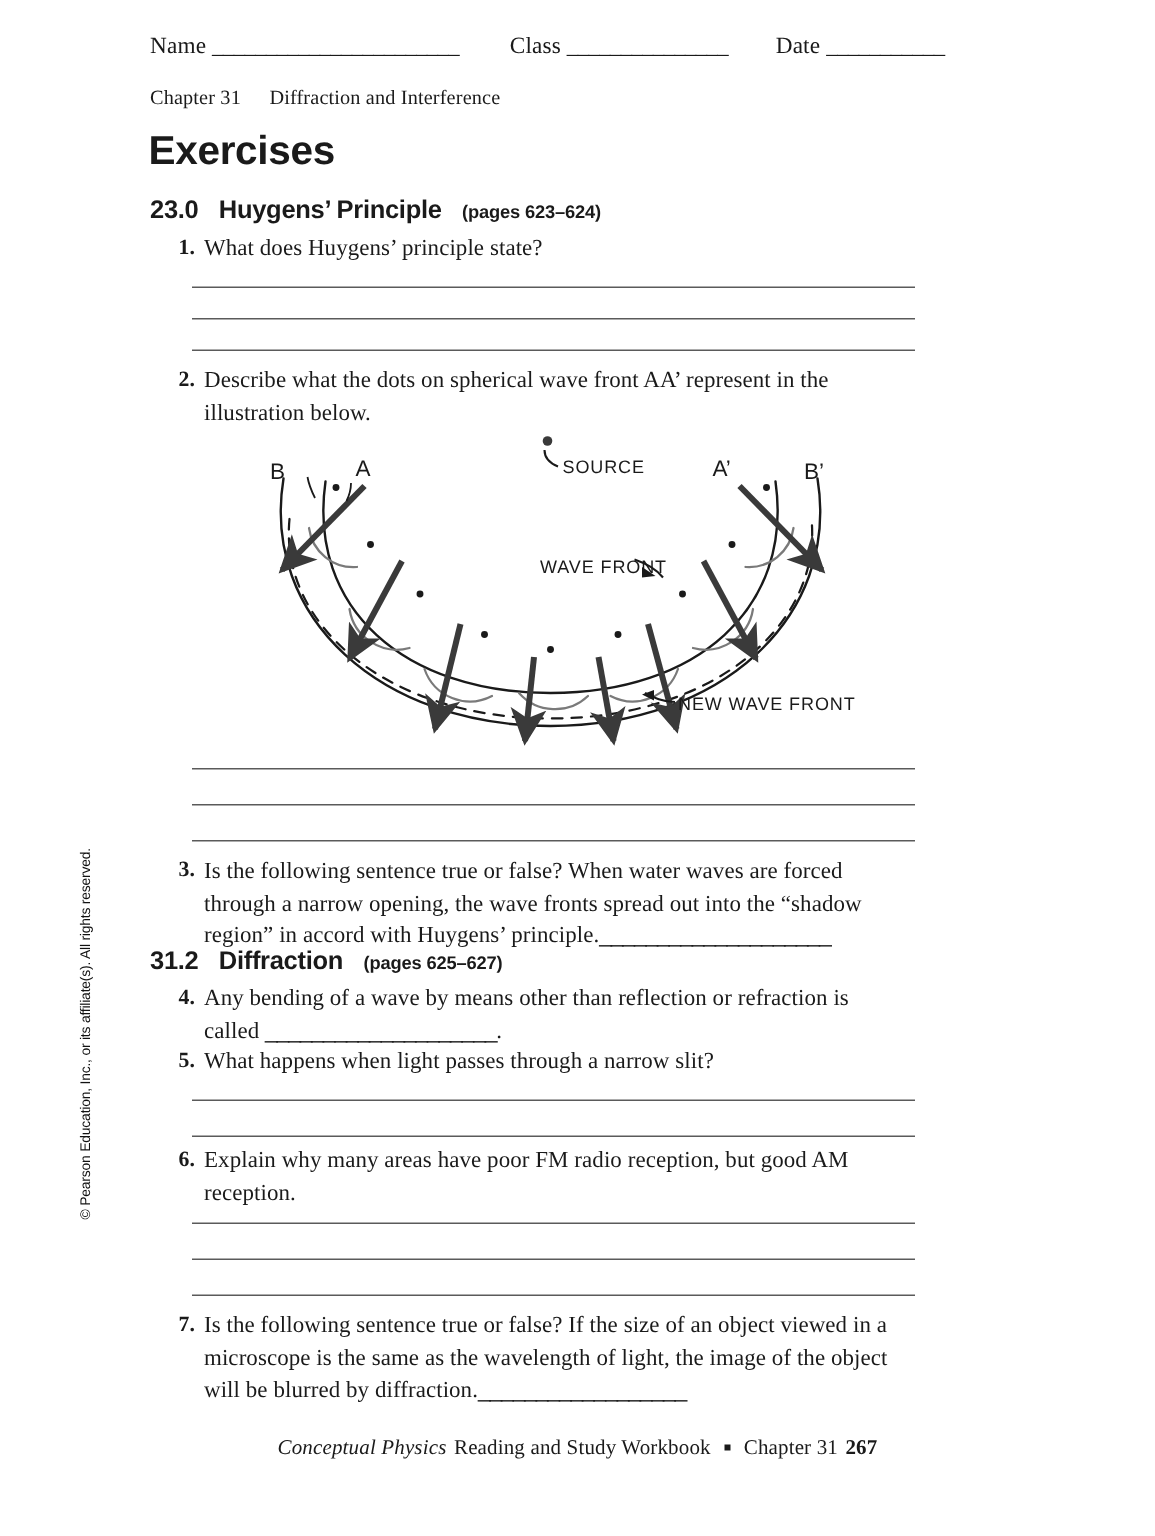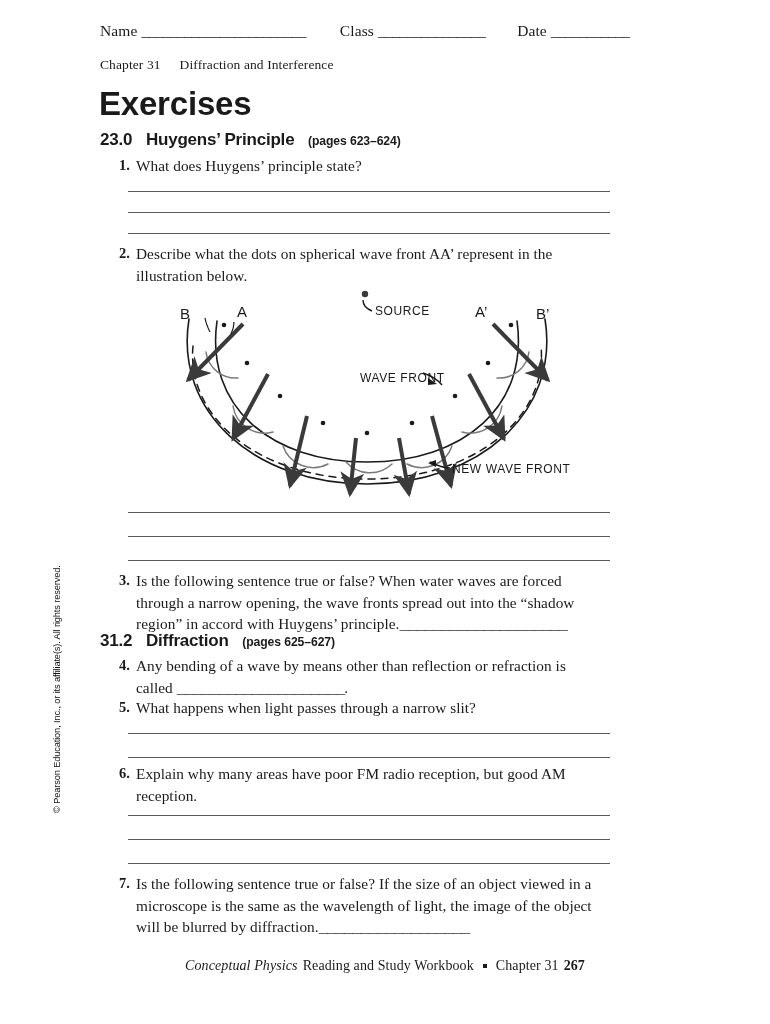--- a/index.html
+++ b/index.html
@@ -52,21 +52,21 @@
   }
   .chapter-line .ch-gap { display:inline-block; width: 12px; }
 
   
   .exercises-title {
     position: absolute;
     left: 99px;
     top: 85px;
     font-family: "Liberation Sans", sans-serif;
     font-weight: bold;
-    font-size: 33px;
+    font-size: 27px;
     letter-spacing: -0.2px;
   }
   .section-head {
     position: absolute;
     left: 100px;
     font-family: "Liberation Sans", sans-serif;
     font-weight: bold;
     font-size: 17px;
     letter-spacing: -0.2px;
     white-space: nowrap;
@@ -95,21 +95,21 @@
     text-align: right;
     font-weight: bold;
     font-size: 14.5px;
   }
   .q .qtext {
     display: block;
     margin-left: 28px;
     width: 470px;
   }
   .inline-blank {
-    font-family: Liberation Mono, monospace;
+    font-family: Liberation Sans, sans-serif;
     letter-spacing: -0.8px;
   }
 
   
   .rule {
     position: absolute;
     left: 128px;
     width: 482px;
     height: 0;
     border-top: 1.1px solid #5a5a5a;

